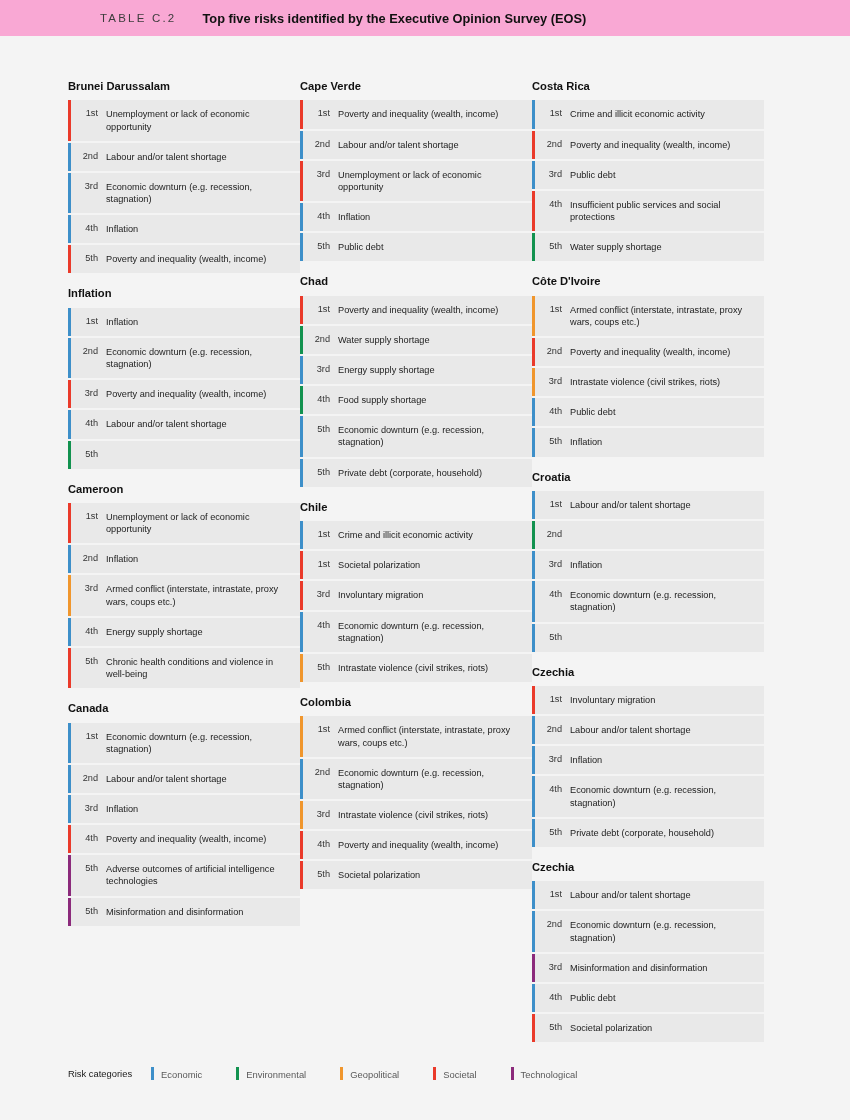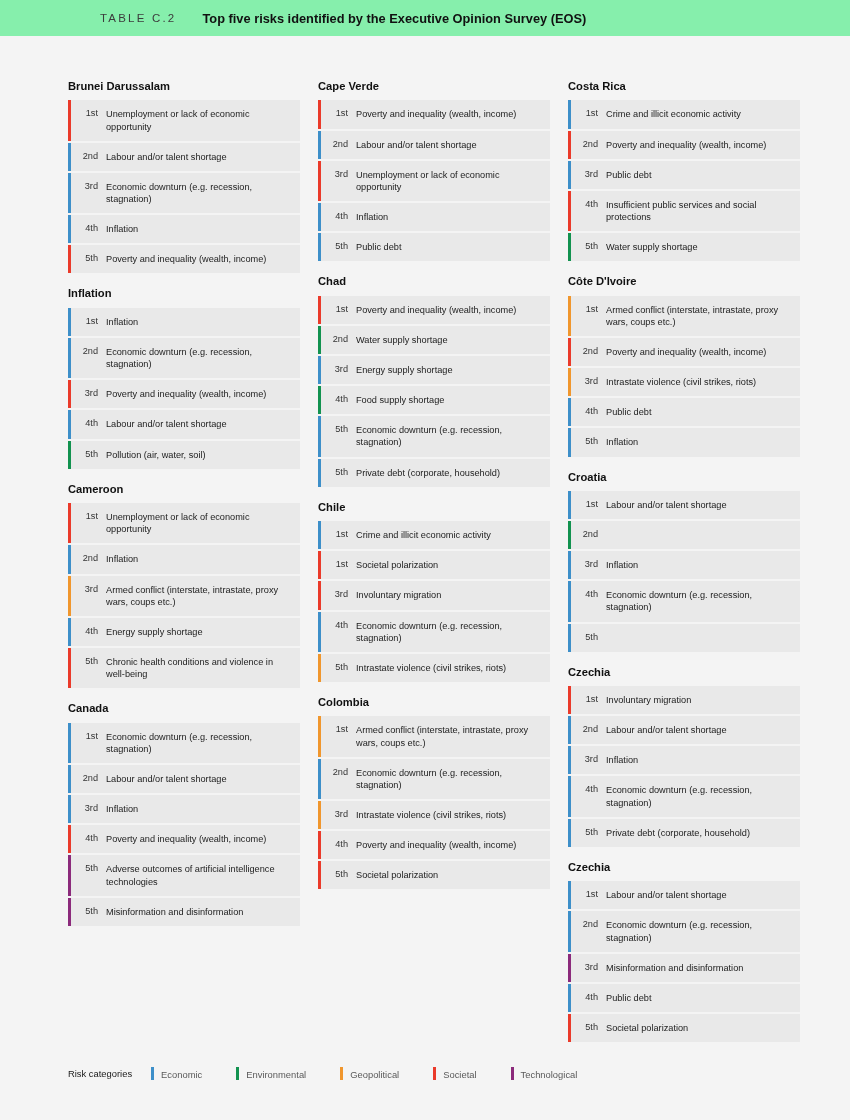--- a/index.html
+++ b/index.html
@@ -11,21 +11,21 @@
     height: 1120px;
     background: #ffffff;
     font-family: "Liberation Sans", sans-serif;
     color: #1a1a1a;
     overflow: hidden;
   }
 
   
   .titlebar {
     height: 36px;
-    background: #86efac;
+    background: #f9a8d4;
     display: flex;
     align-items: center;
     padding-left: 100px;
     box-sizing: border-box;
   }
   .table-label {
     font-size: 11.5px;
     letter-spacing: 2.2px;
     color: #3c3c3c;
     font-weight: 400;
@@ -45,21 +45,20 @@
     width: 850px;
     height: 1084px;
     background: #f4f4f4;
     box-sizing: border-box;
   }
 
   .columns {
     display: flex;
     padding: 44px 32px 0 68px;
     box-sizing: border-box;
-    gap: 18px;
     align-items: flex-start;
   }
   .col {
     width: 232px;
     flex: 0 0 232px;
   }
 
   .country-block {
     margin-bottom: 14px;
   }
@@ -187,21 +186,20 @@
             <div class="risk-text">Poverty and inequality (wealth, income)</div>
           </div>
           <div class="risk-row">
             <div class="cat-bar" style="background: rgb(61, 143, 201);"></div>
             <div class="rank">4th</div>
             <div class="risk-text">Labour and/or talent shortage</div>
           </div>
           <div class="risk-row">
             <div class="cat-bar" style="background: rgb(18, 146, 79);"></div>
             <div class="rank">5th</div>
-            <div class="risk-text">Pollution (air, water, soil)</div>
           </div>
         </div>
         <div class="country-block">
           <div class="country-name">Cameroon</div>
           <div class="risk-row">
             <div class="cat-bar" style="background: rgb(234, 58, 42);"></div>
             <div class="rank">1st</div>
             <div class="risk-text">Unemployment or lack of economic opportunity</div>
           </div>
           <div class="risk-row">

